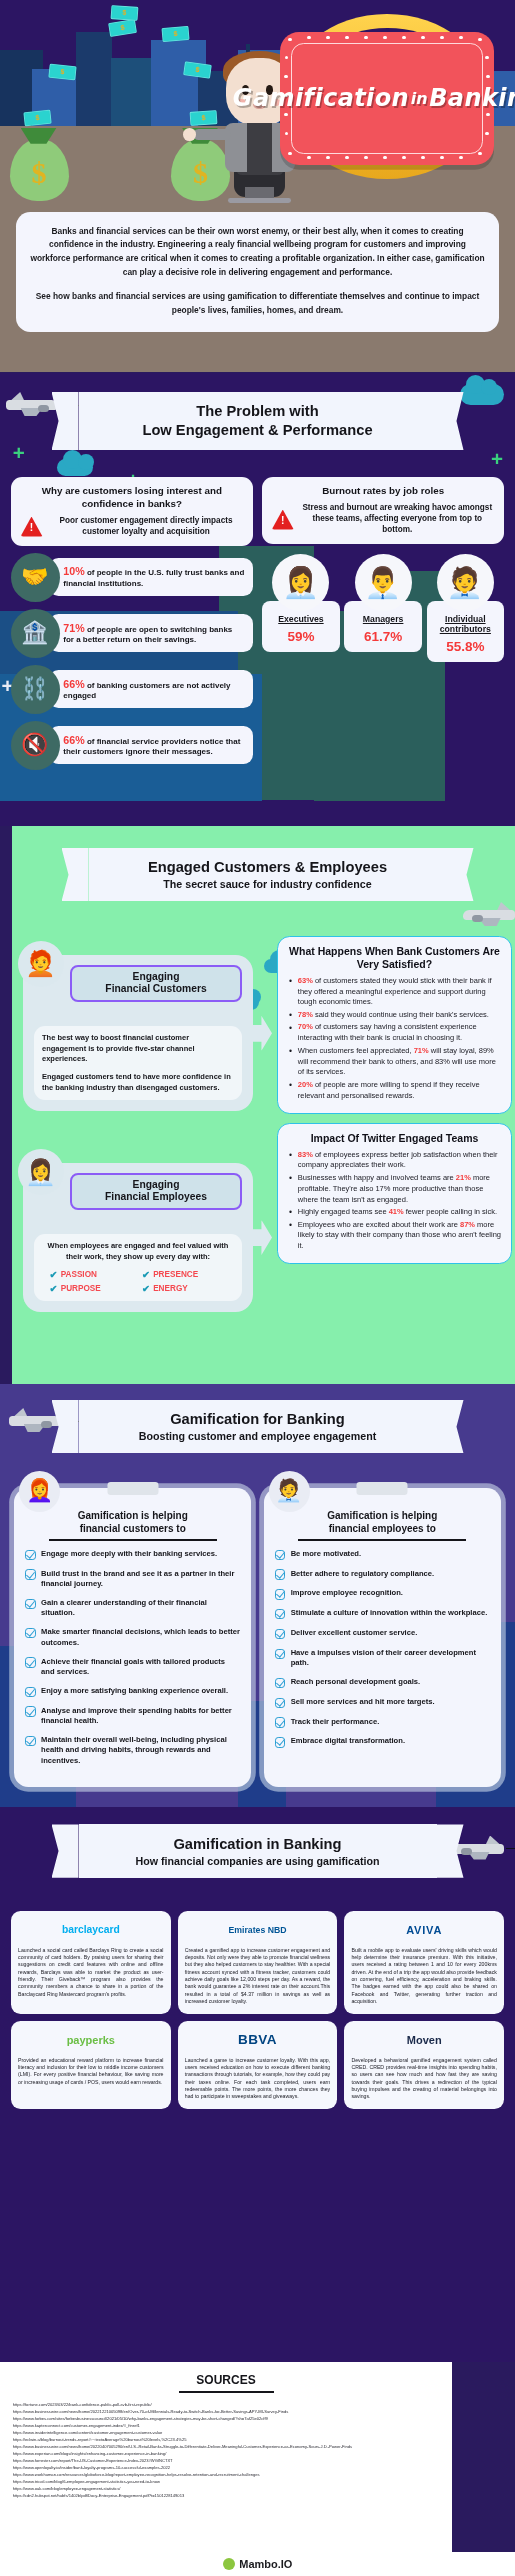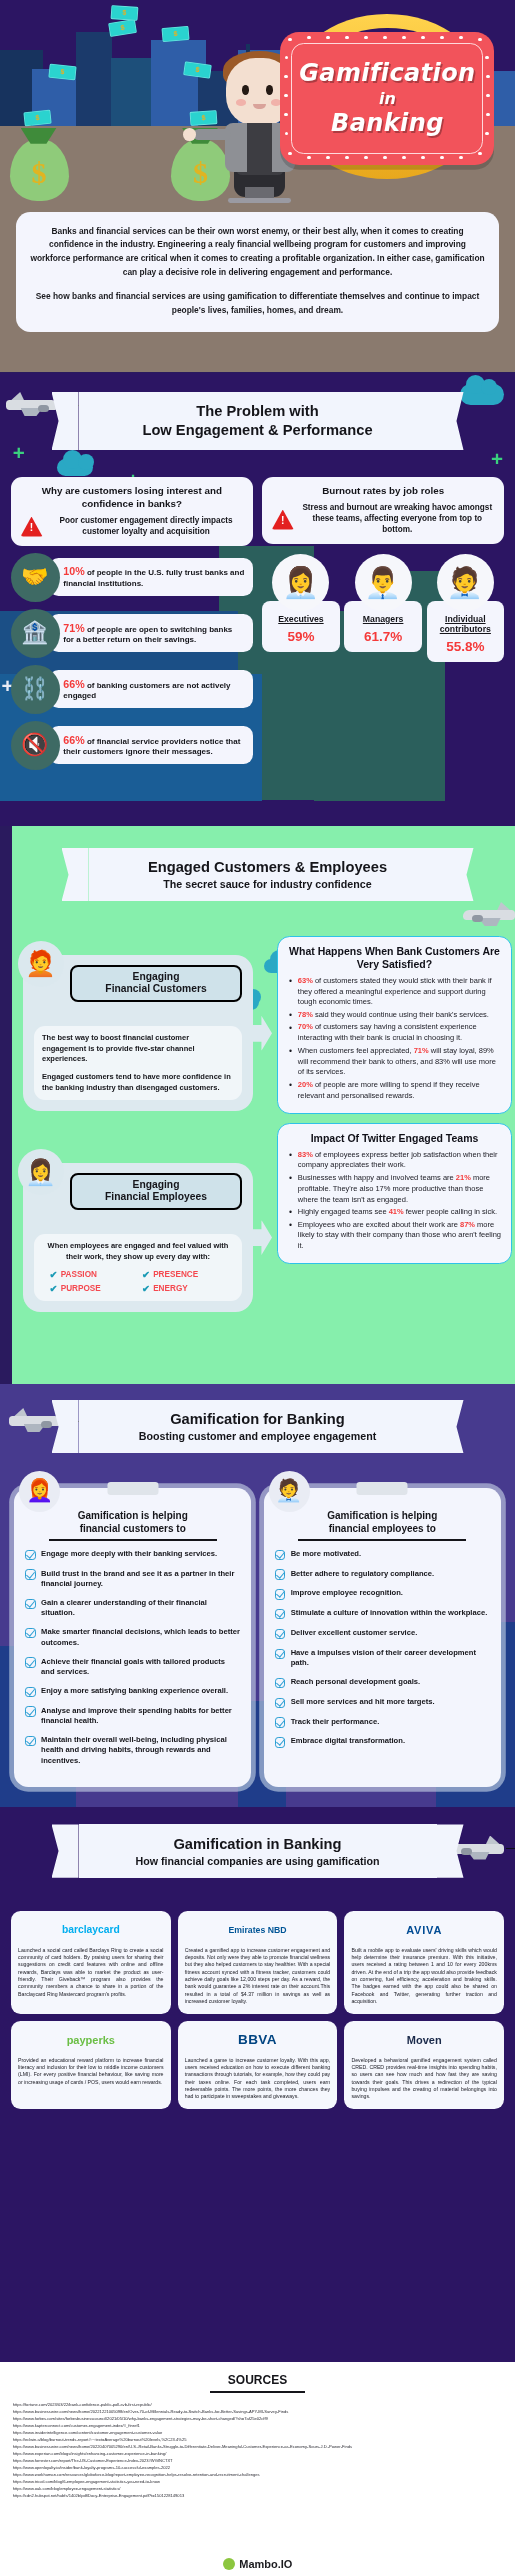--- a/index.html
+++ b/index.html
@@ -52,40 +52,40 @@
   .char .chairbase{position:absolute;left:24px;top:151px;width:63px;height:4.8px;background:#9a9aa2;border-radius:2.4px;}
 
   .title-plate{position:absolute;right:20.6px;top:22px;width:214px;height:151px;}
   .title-coin{position:absolute;left:4.8px;top:-8px;width:204px;height:165px;border-radius:50%;
       background:linear-gradient(180deg,#ffd34d,#e8a81d);}
   .title-coin::after{content:"";position:absolute;inset:14.3px;border-radius:50%;background:#2c1563;}
   .title-card{position:absolute;left:0;top:9.5px;width:214px;height:133px;background:#f2535b;
       border-radius:19px;box-shadow:0 4.8px 0 rgba(0,0,0,.18);}
   .title-card .bulbs{position:absolute;inset:0;border-radius:19px;}
   .title-card .inner{position:absolute;inset:11px;border:1.6px solid #ffd9dc;border-radius:12.7px;
-      display:flex;flex-direction:column;align-items:center;justify-content:center;gap:1.6px;}
+      display:flex;flex-direction:row;align-items:center;justify-content:center;gap:1.6px;}
   .title-card .l1,.title-card .l3{font-size:24px;font-weight:bold;font-style:italic;color:#fff;
       text-shadow:1.6px 2.4px 0 rgba(0,0,0,.28);font-family:"DejaVu Sans",sans-serif;letter-spacing:0.4px;}
   .title-card .l2{font-size:16px;font-weight:bold;font-style:italic;color:#fff;
       text-shadow:1.6px 2.4px 0 rgba(0,0,0,.28);font-family:"DejaVu Sans",sans-serif;}
   .bulb{position:absolute;width:3.2px;height:3.2px;background:#fff;border-radius:50%;}
 
   
   .intro-wrap{position:absolute;top:204px;left:0;width:515px;height:168px;background:#8a7a6e;
      padding:8px 16px 0;}
   .intro-box{background:#f4f5fd;border-radius:14.3px;padding:12.7px 14.3px 14.3px;text-align:center;}
   .intro-box p{font-size:8.4px;font-weight:bold;color:#1b1b1f;line-height:1.62;}
   .intro-box p + p{margin-top:11px;}
 
   
   .sec-problem{position:absolute;top:373px;left:0;width:515px;height:453px;background:#2c1563;overflow:hidden;}
   .sec-engaged{position:absolute;top:826px;left:12px;width:511px;height:558px;background:#86efac;overflow:hidden;}
   .sec-gamif{position:absolute;top:1384px;left:0;width:515px;height:423px;background:#473a8e;overflow:hidden;}
   .sec-banking{position:absolute;top:1807px;left:0;width:515px;height:555px;background:#2c1563;overflow:hidden;}
-  .sec-sources{position:absolute;top:2362px;left:0;width:515px;height:214px;background:#ffffff;}
+  .sec-sources{position:absolute;top:2362px;left:0;width:452px;height:214px;background:#ffffff;}
 
   
   .ribbon{position:relative;margin:0 auto;width:358px;background:#f2f5fd;
      padding:10.3px 8px 11px;text-align:center;}
   .ribbon::before,.ribbon::after{content:"";position:absolute;top:0;width:27px;height:100%;background:#f2f5fd;}
   .ribbon::before{left:-27px;clip-path:polygon(0 0,100% 0,100% 100%,0 100%,26% 50%);}
   .ribbon::after{right:-27px;clip-path:polygon(0 0,100% 0,74% 50%,100% 100%,0 100%);}
   .ribbon .tail{position:absolute;width:38px;height:28.5px;background:#d7dff0;bottom:-24px;z-index:-1;}
   .ribbon .tail.l{left:-36px;border-radius:0 0 0 12.7px;}
   .ribbon .tail.r{right:-36px;border-radius:0 0 12.7px 0;}
@@ -132,21 +132,21 @@
      display:flex;align-items:center;justify-content:center;font-size:30px;position:relative;z-index:2;}
   .role .card{background:#f4f5fd;border-radius:8px;margin-top:-9.5px;padding:12.7px 3.2px 8px;}
   .role .card .name{font-size:8.7px;font-weight:bold;color:#15151a;text-decoration:underline;line-height:1.2;}
   .role .card .val{font-size:13.5px;font-weight:bold;color:#f43a3a;margin-top:4.8px;}
   .tealbar{position:absolute;background:#2b5f5c;}
 
   
   .bubble{position:relative;background:#dde9ef;border-radius:17.4px;padding:9.5px 11px 11px;}
   .bubble .avatar{position:absolute;left:-4.8px;top:-14.3px;width:46px;height:46px;border-radius:50%;
      background:#dbe8ee;display:flex;align-items:center;justify-content:center;font-size:25px;z-index:3;}
-  .bubble .tag{background:#cfe2ea;border:2px solid #000000;border-radius:8px;
+  .bubble .tag{background:#cfe2ea;border:2px solid #8b5cf6;border-radius:8px;
      margin:0 0 0 36px;padding:4px 6.3px;text-align:center;}
   .bubble .tag span{font-size:10.3px;font-weight:bold;color:#15151a;line-height:1.22;display:block;}
   .bubble .body{background:#f1f6f9;border-radius:11px;margin-top:24px;padding:7.1px 8px;}
   .bubble .body p{font-size:7.5px;font-weight:bold;color:#15151a;line-height:1.42;}
   .bubble .body p+p{margin-top:7.1px;}
   .arrow{position:absolute;right:-19px;top:50%;transform:translateY(-50%);width:24px;height:35px;
      background:#dde9ef;clip-path:polygon(0 26%,56% 26%,56% 0,100% 50%,56% 100%,56% 74%,0 74%);}
 
   .checks{display:flex;flex-wrap:wrap;gap:3.2px 8px;margin-top:6.3px;justify-content:center;}
   .checks .ck{font-size:8.2px;font-weight:bold;color:#f4484f;display:flex;align-items:center;gap:3.2px;width:44%;}

